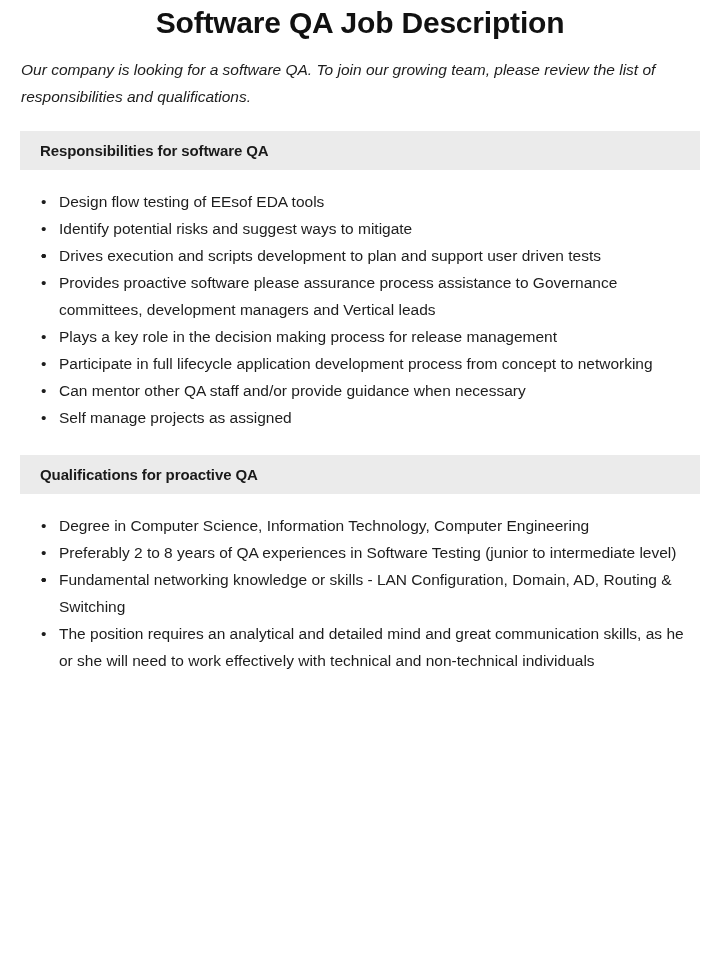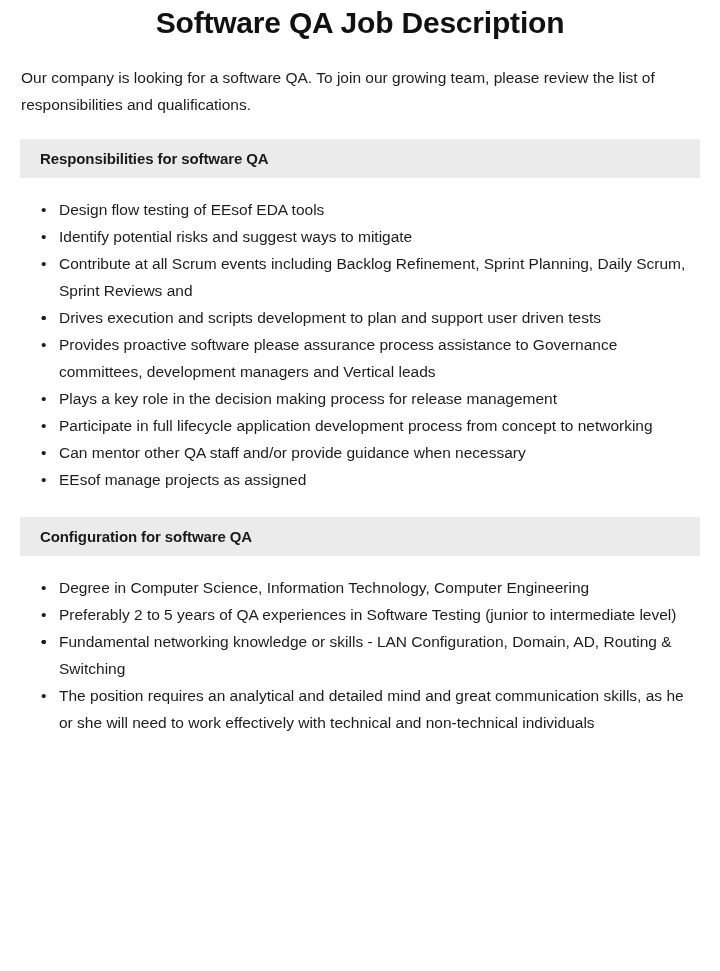--- a/index.html
+++ b/index.html
@@ -24,25 +24,26 @@
     margin: 0;
     padding: 4px 0 0 0;
     text-align: center;
     font-size: 30px;
     font-weight: 700;
     letter-spacing: -0.2px;
     line-height: 38px;
     color: #111111;
   }
   .intro {
-    margin: 22px 0 0 0;
+    margin: 14px 0 0 0;
     padding: 0 22px 0 21px;
     font-size: 15.5px;
     line-height: 27px;
     color: #1d1d1d;
+    font-style: italic;
   }
   .section-header {
     margin: 21px 20px 0 20px;
     background: #ebebeb;
     height: 39px;
     display: flex;
     align-items: center;
     padding: 0 0 0 20px;
     box-sizing: border-box;
   }
@@ -90,38 +91,38 @@
 
   <p class="intro">Our company is looking for a software QA. To join our growing team, please review the list of responsibilities and qualifications.</p>
 
   <div class="section-block">
     <div class="section-header">
       <span class="section-header-text">Responsibilities for software QA</span>
     </div>
     <ul class="bullet-list">
       <li><span class="bullet-marker">•</span><span>Design flow testing of EEsof EDA tools</span></li>
       <li><span class="bullet-marker">•</span><span>Identify potential risks and suggest ways to mitigate</span></li>
-      <li><span class="bullet-marker">•</span><span>Contribute at all Scrum events including Backlog Refinement, Sprint Planning, Daily Scrum, Sprint Reviews and</span></li>
+      <li><span class="bullet-marker">•</span></li>
       <li><span class="bullet-marker">•</span></li>
       <li><span class="bullet-marker">•</span><span>Drives execution and scripts development to plan and support user driven tests</span></li>
       <li><span class="bullet-marker">•</span><span>Provides proactive software please assurance process assistance to Governance committees, development managers and Vertical leads</span></li>
       <li><span class="bullet-marker">•</span><span>Plays a key role in the decision making process for release management</span></li>
       <li><span class="bullet-marker">•</span><span>Participate in full lifecycle application development process from concept to networking</span></li>
       <li><span class="bullet-marker">•</span><span>Can mentor other QA staff and/or provide guidance when necessary</span></li>
-      <li><span class="bullet-marker">•</span><span>EEsof manage projects as assigned</span></li>
+      <li><span class="bullet-marker">•</span><span>Self manage projects as assigned</span></li>
     </ul>
   </div>
 
   <div class="section-block">
     <div class="section-header qual-gap">
-      <span class="section-header-text">Configuration for software QA</span>
+      <span class="section-header-text">Qualifications for proactive QA</span>
     </div>
     <ul class="bullet-list">
       <li><span class="bullet-marker">•</span><span>Degree in Computer Science, Information Technology, Computer Engineering</span></li>
-      <li><span class="bullet-marker">•</span><span>Preferably 2 to 5 years of QA experiences in Software Testing (junior to intermediate level)</span></li>
+      <li><span class="bullet-marker">•</span><span>Preferably 2 to 8 years of QA experiences in Software Testing (junior to intermediate level)</span></li>
       <li><span class="bullet-marker">•</span></li>
       <li><span class="bullet-marker">•</span></li>
       <li><span class="bullet-marker">•</span><span>Fundamental networking knowledge or skills - LAN Configuration, Domain, AD, Routing &amp; Switching</span></li>
       <li><span class="bullet-marker">•</span><span>The position requires an analytical and detailed mind and great communication skills, as he or she will need to work effectively with technical and non-technical individuals</span></li>
     </ul>
   </div>
 
 </div>
 
 </body></html>

